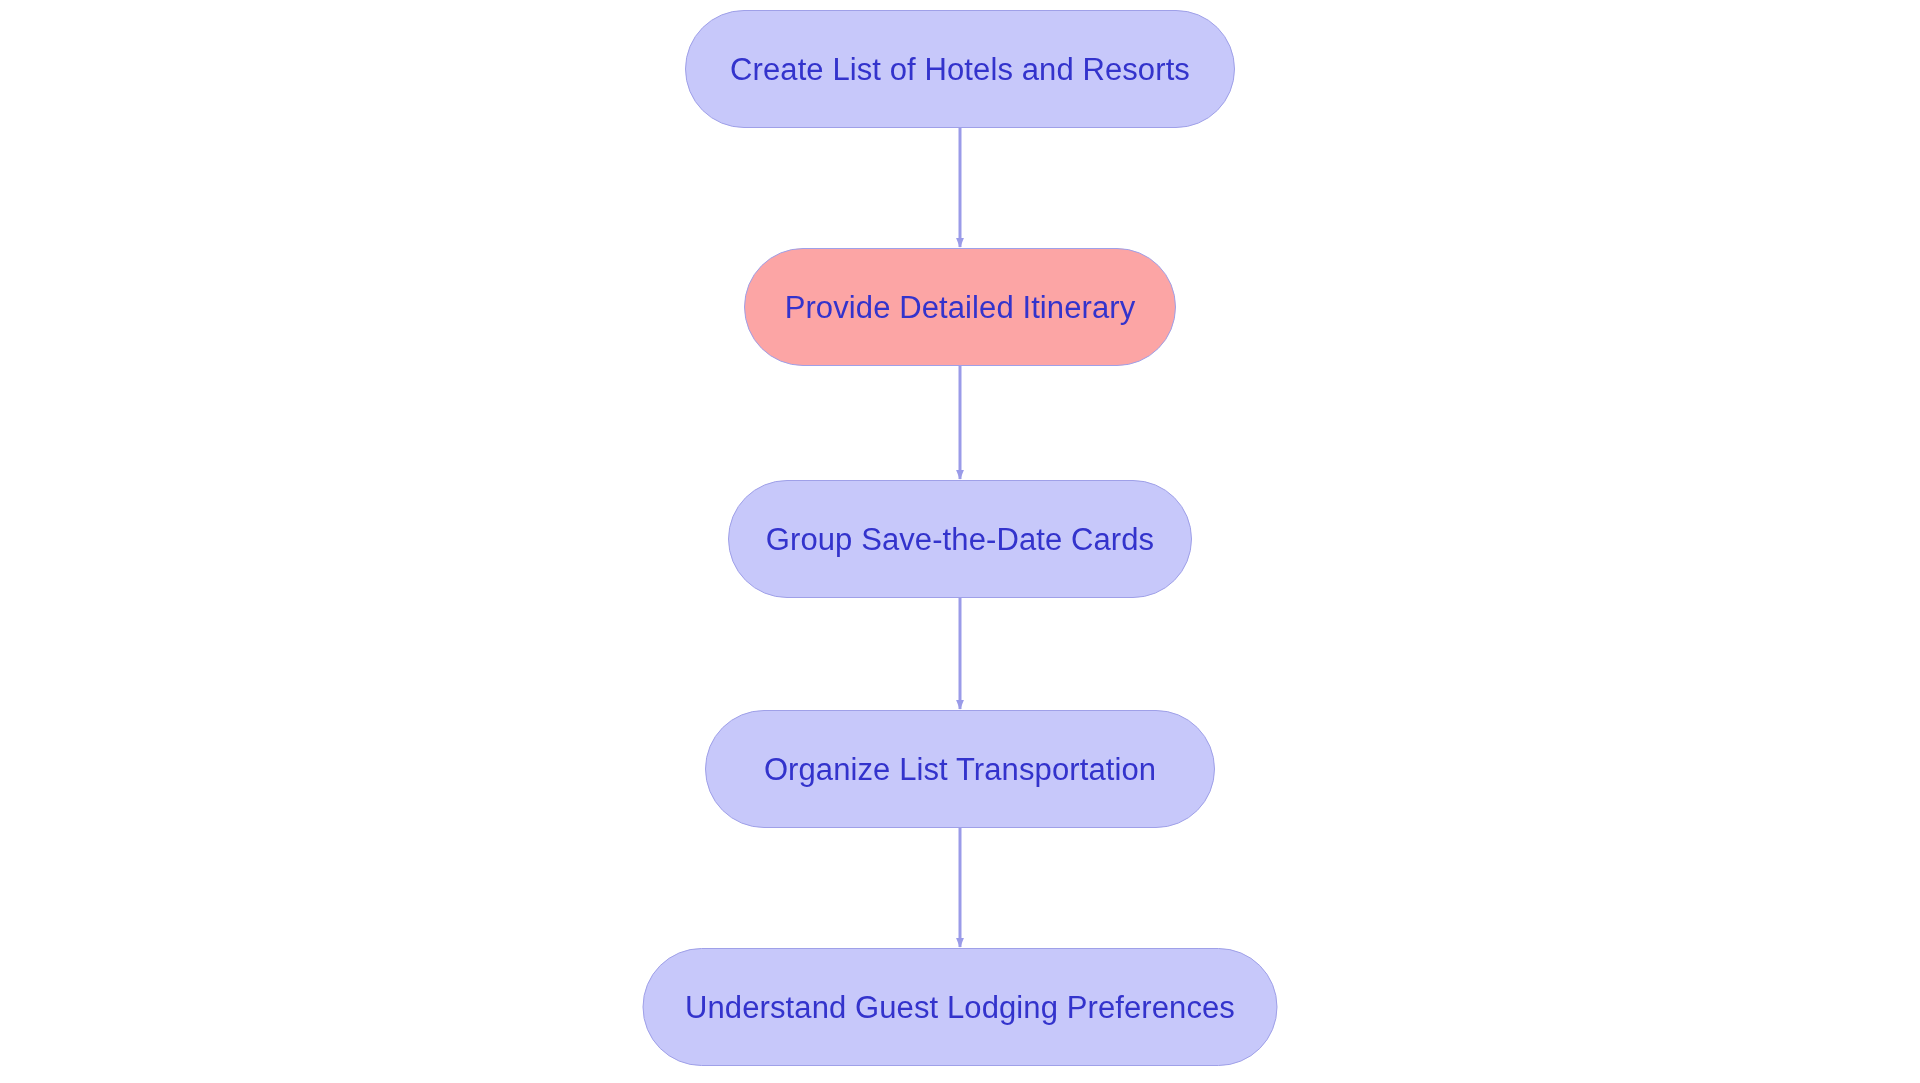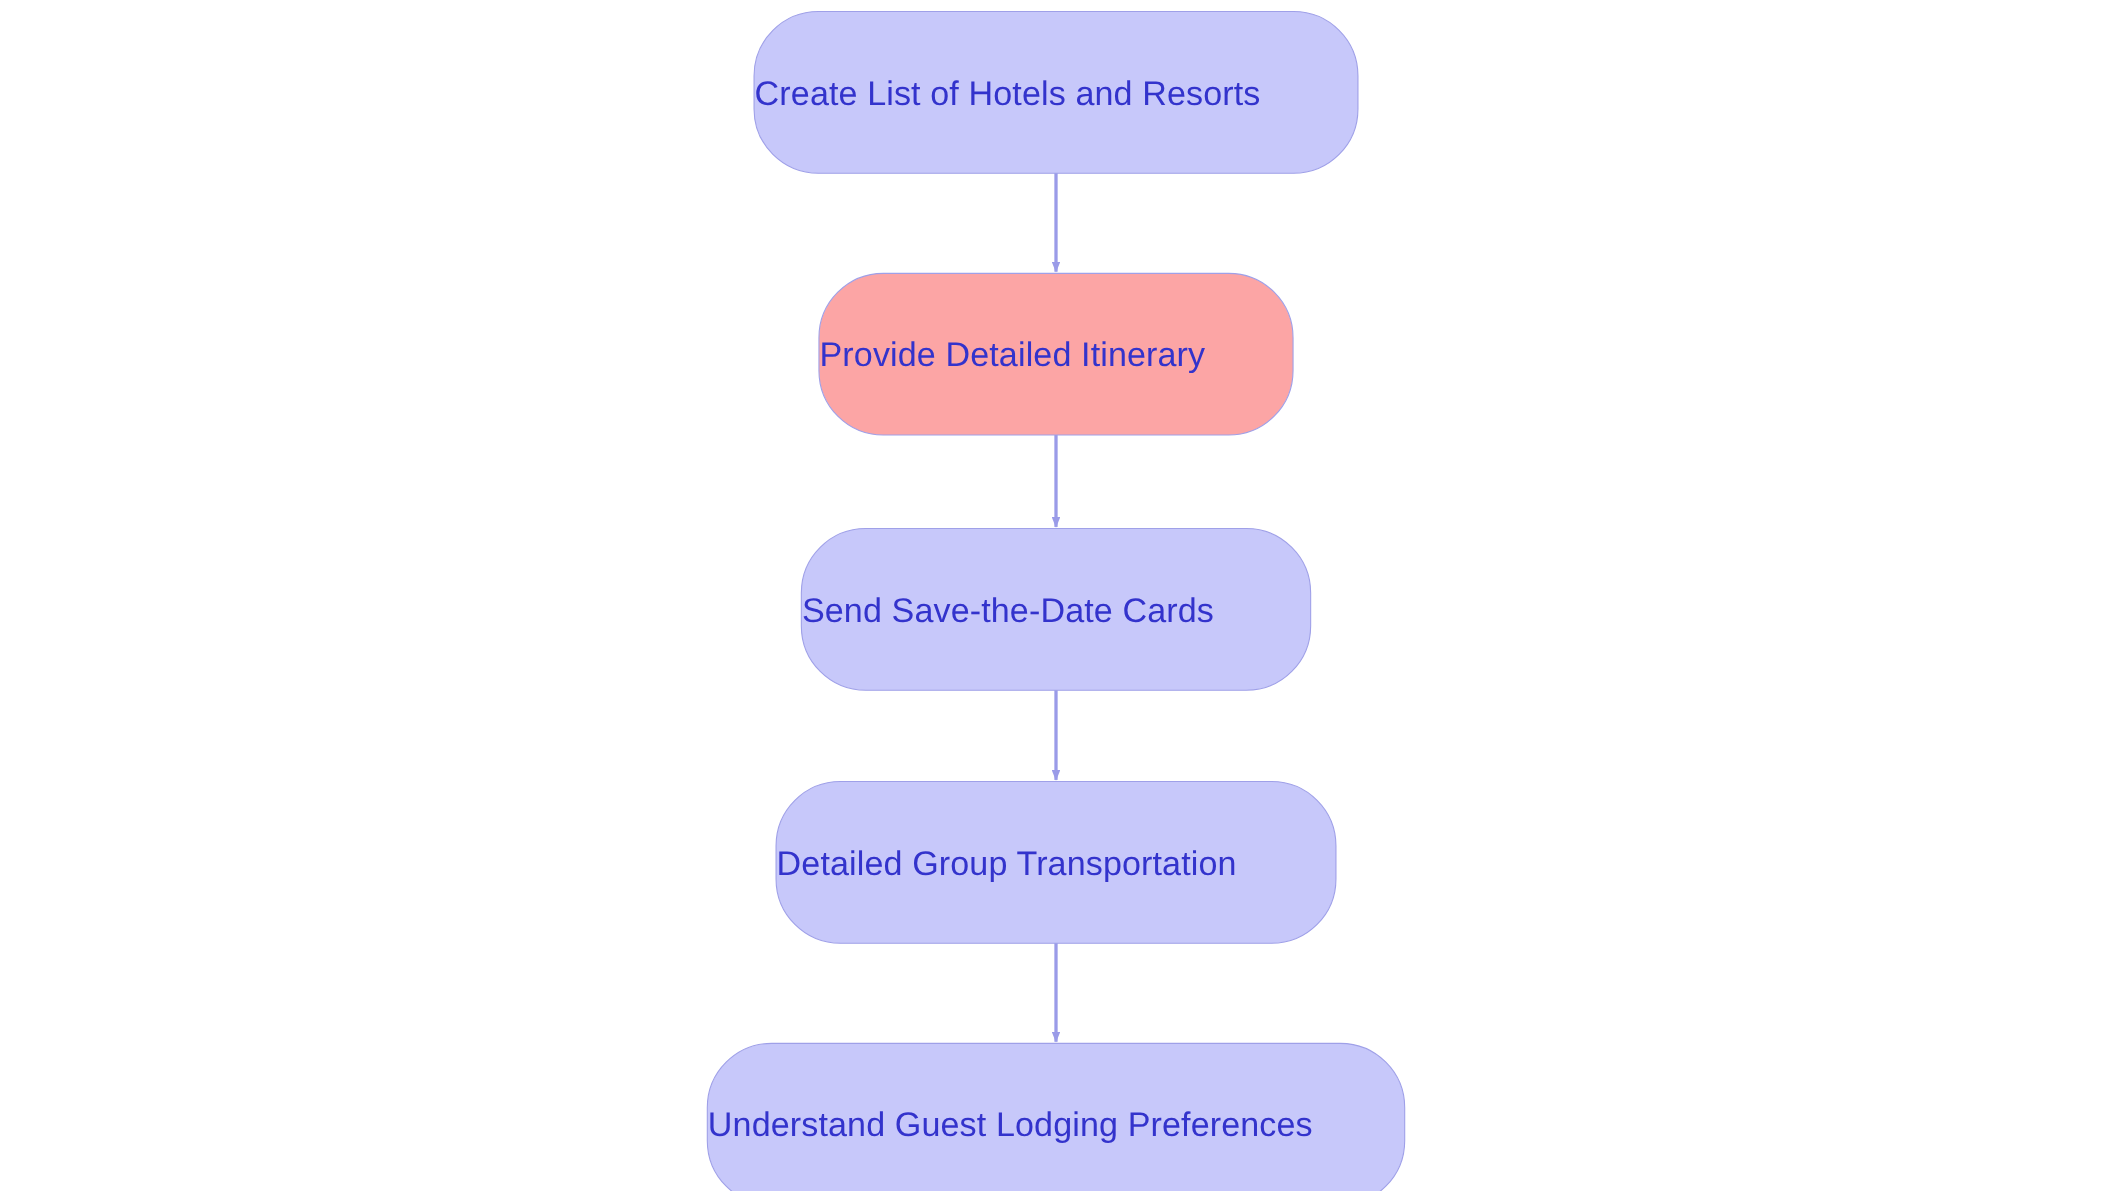--- a/index.html
+++ b/index.html
@@ -23,27 +23,27 @@
     position: absolute;
     left: 0;
     top: 0;
     width: 1920px;
     height: 1083px;
     pointer-events: none;
   }
   .node {
     position: absolute;
     box-sizing: border-box;
-    height: 148px;
+    height: 118px;
     background: #c7c8fa;
     border: 1.6px solid #9fa0e8;
     border-radius: 59px;
     display: flex;
     align-items: center;
-    justify-content: flex-start;
+    justify-content: center;
     transform: translateX(-50%);
   }
   .node-label {
     color: #3333cc;
     font-family: "Liberation Sans", sans-serif;
     font-size: 31px;
     font-weight: 400;
     letter-spacing: 0.1px;
     white-space: nowrap;
     line-height: 1;
@@ -71,24 +71,24 @@
 
   <div class="node" style="left: 960px; top: 10px; width: 550px; background: rgb(199, 200, 250); border-color: rgb(159, 160, 232);">
     <span class="node-label" style="color: rgb(51, 51, 204);">Create List of Hotels and Resorts</span>
   </div>
 
   <div class="node" style="left: 960px; top: 248px; width: 432px; background: #fca5a5; border-color: rgb(159, 160, 232);">
     <span class="node-label" style="color: rgb(51, 51, 204);">Provide Detailed Itinerary</span>
   </div>
 
   <div class="node" style="left: 960px; top: 480px; width: 464px; background: rgb(199, 200, 250); border-color: rgb(159, 160, 232);">
-    <span class="node-label" style="color: rgb(51, 51, 204);">Send Save-the-Date Cards</span>
+    <span class="node-label" style="color: rgb(51, 51, 204);">Group Save-the-Date Cards</span>
   </div>
 
   <div class="node" style="left: 960px; top: 710px; width: 510px; background: rgb(199, 200, 250); border-color: rgb(159, 160, 232);">
-    <span class="node-label" style="color: rgb(51, 51, 204);">Detailed Group Transportation</span>
+    <span class="node-label" style="color: rgb(51, 51, 204);">Organize List Transportation</span>
   </div>
 
   <div class="node" style="left: 960px; top: 948px; width: 635px; background: rgb(199, 200, 250); border-color: rgb(159, 160, 232);">
     <span class="node-label" style="color: rgb(51, 51, 204);">Understand Guest Lodging Preferences</span>
   </div>
 
 </div>
 
 </body></html>

